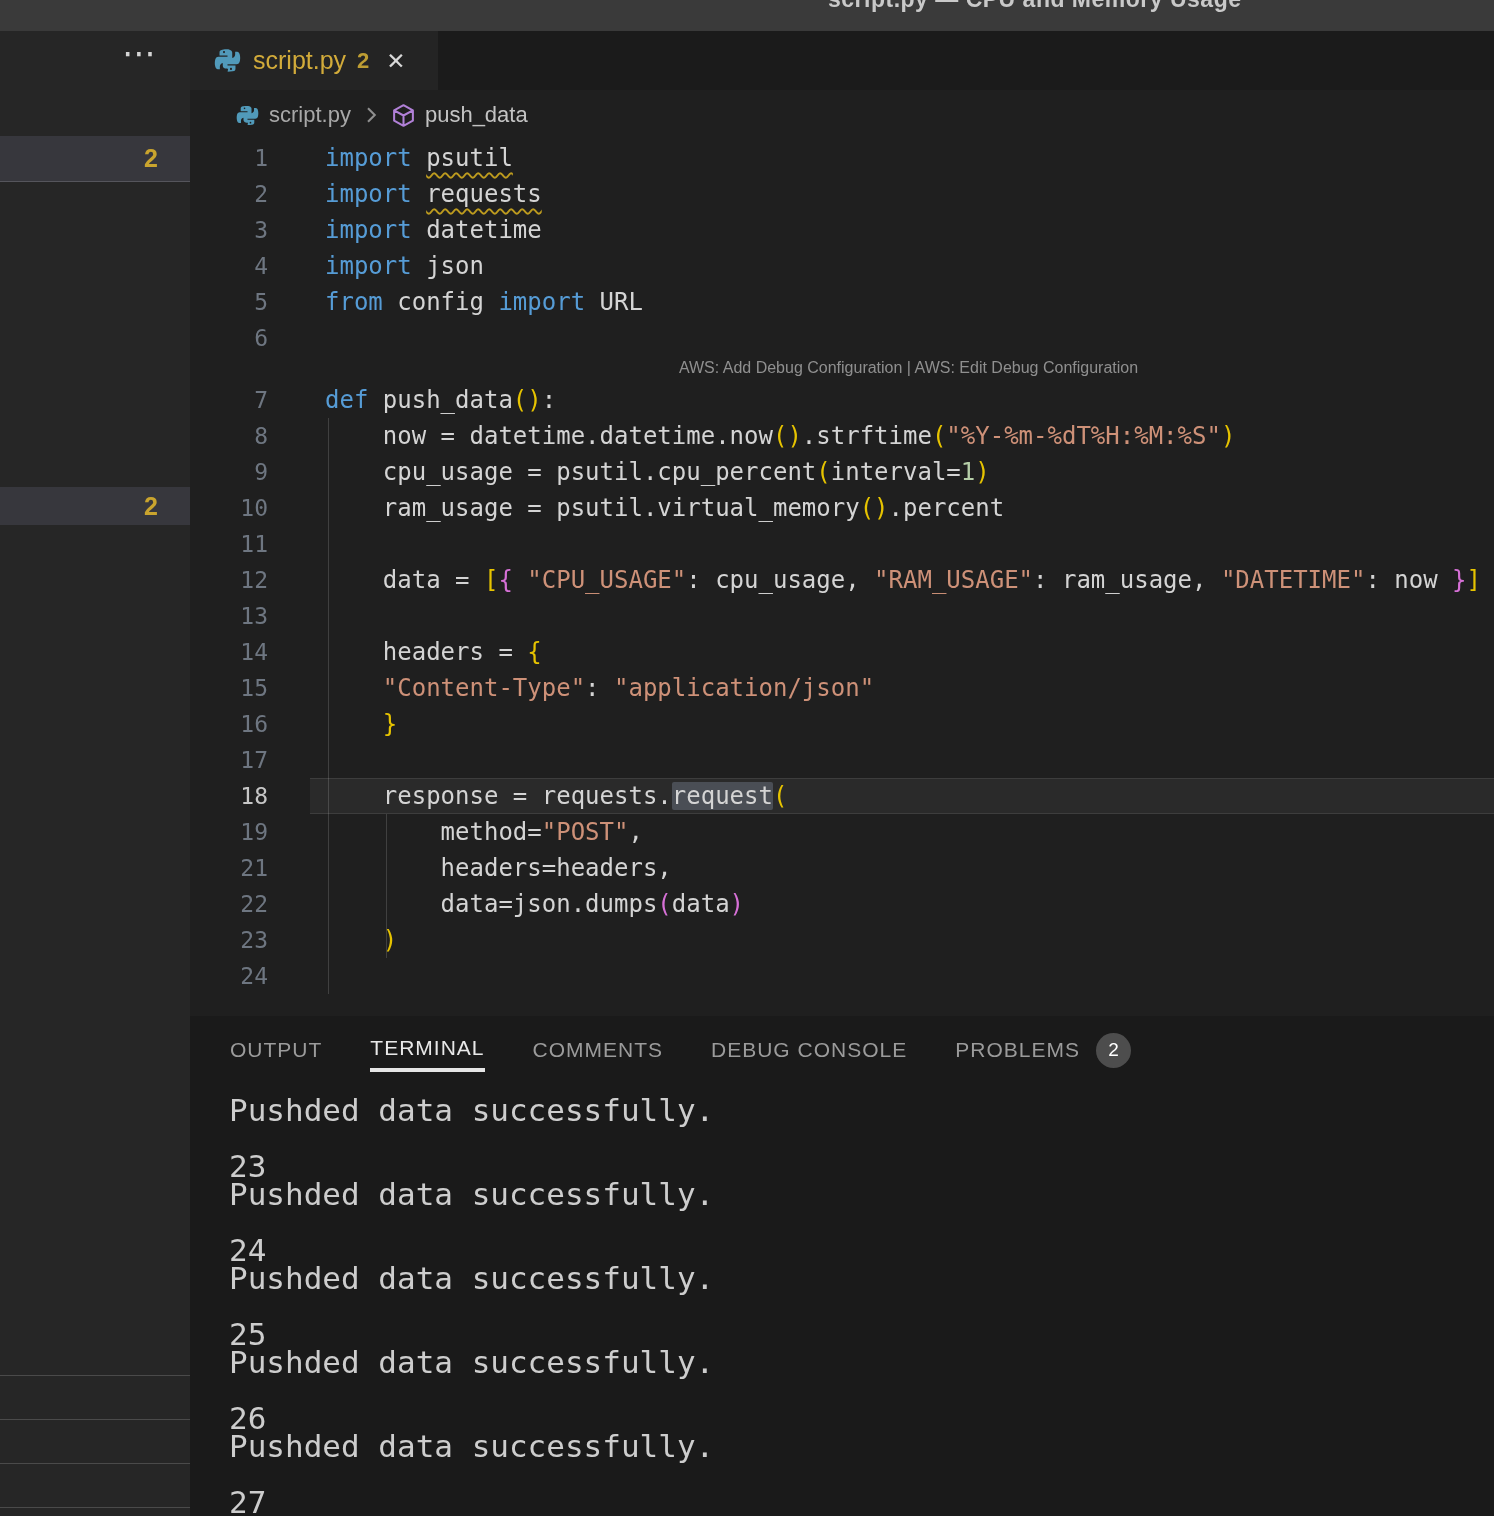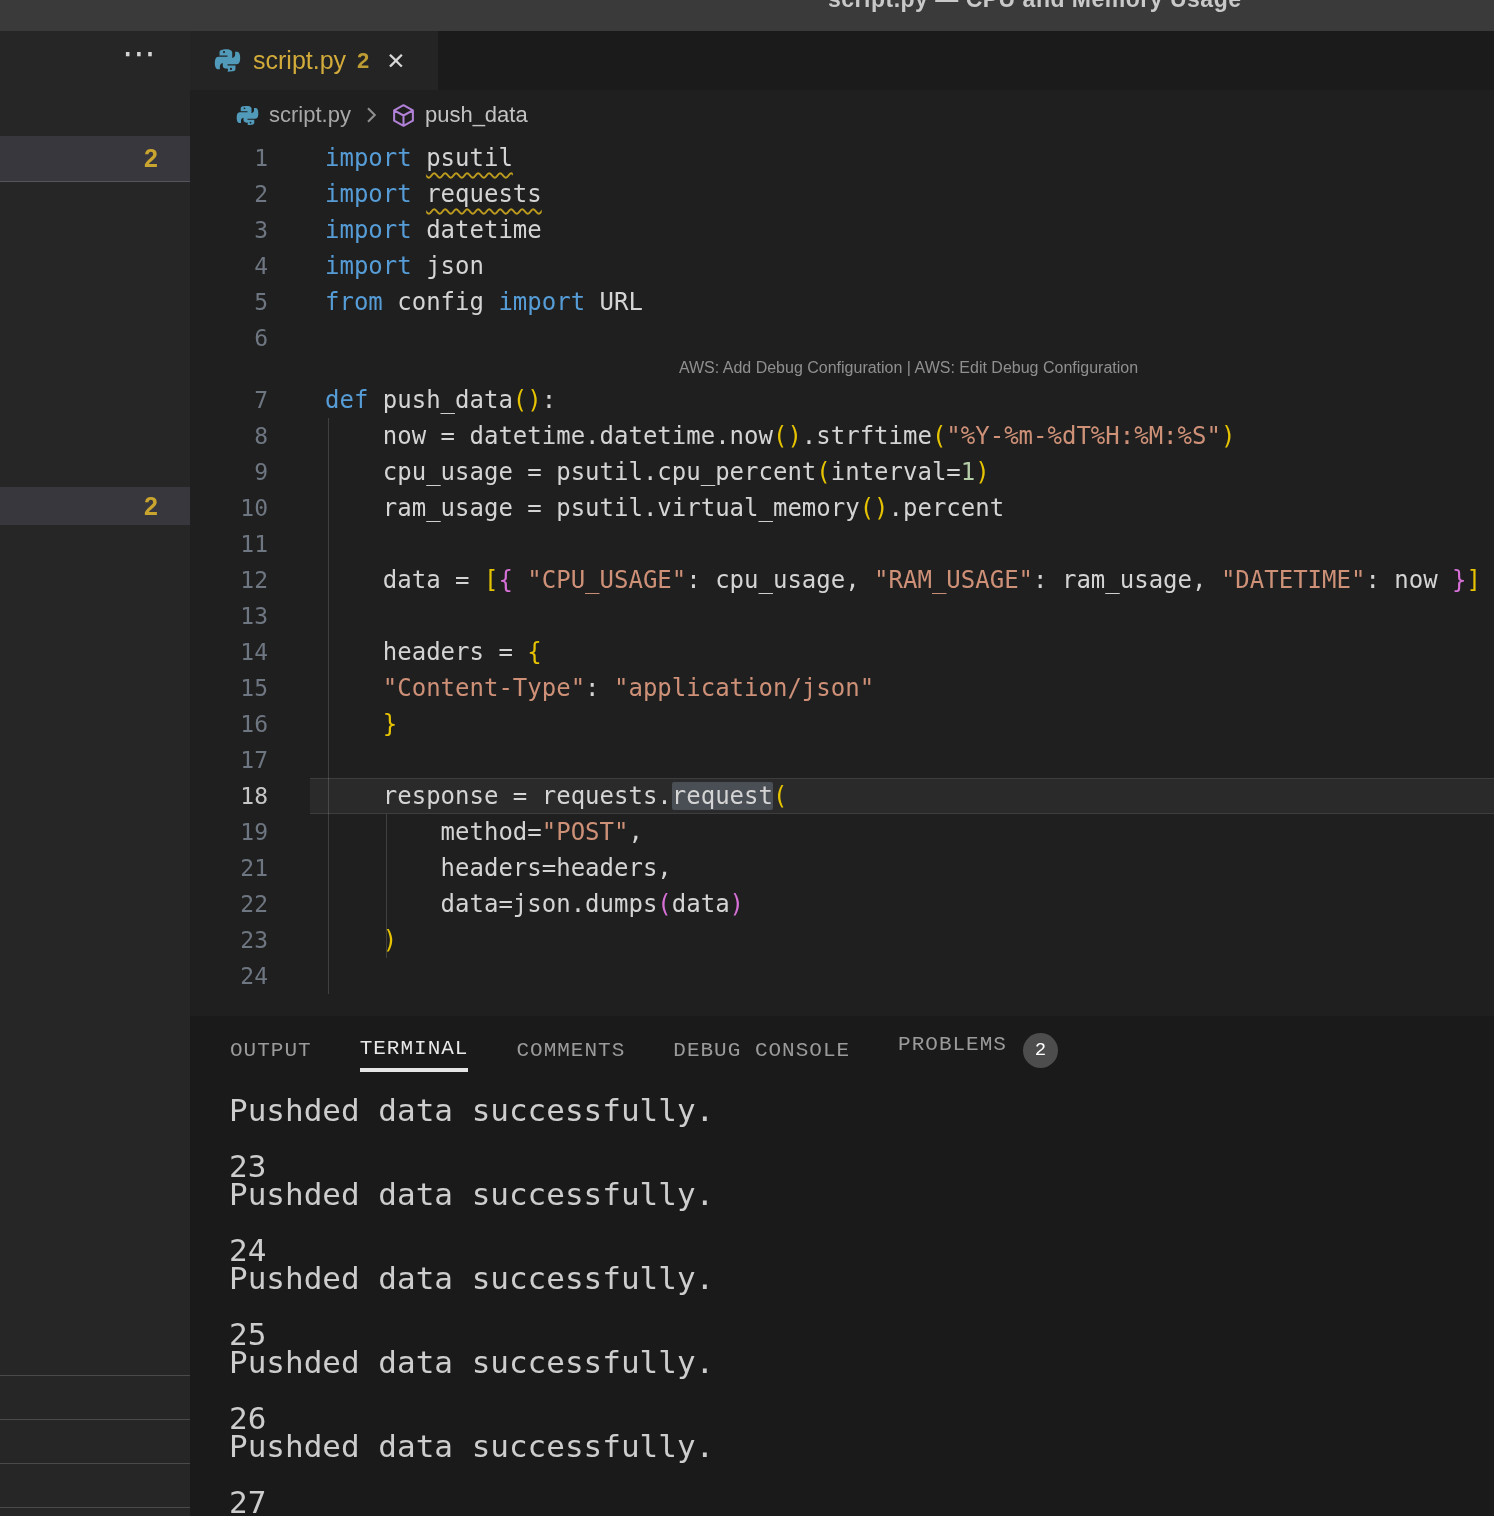--- a/index.html
+++ b/index.html
@@ -76,21 +76,21 @@
     font-family:"Liberation Sans", sans-serif; font-size:16px; color:#8f8f8f;
     white-space:pre;text-align:center; }
   .codelens .lnk { cursor:pointer; }
   
   .panel { position:absolute; left:0; top:985px; width:1304px; height:500px;
     background:#1a1a1a; }
   .ptabs { position:absolute; left:0; top:0; width:1304px; height:66px;
     display:flex; align-items:center; padding-left:40px;
     font-family:"Liberation Sans", sans-serif; font-size:21px; letter-spacing:1px; }
   .ptab { color:#9b9b9b; margin-right:48px; padding:10px 0 8px 0; cursor:pointer;
-    display:flex; align-items:flex-start; white-space:nowrap;font-family:Liberation Mono, monospace; }
+    display:flex; align-items:center; white-space:nowrap; }
   .ptab.active { color:#e8e8e8; border-bottom:4px solid #e5e5e5; }
   .pbadge { width:35px; height:35px; border-radius:50%; background:#4d4d4d;
     color:#ffffff; font-size:19px; letter-spacing:0; display:flex;
     align-items:center; justify-content:center; margin-left:16px; }
   .term { position:absolute; left:39px; top:80px; right:0; bottom:0;
     overflow:hidden; cursor:text; }
   .tline { height:28px; line-height:28px; font-size:31px; color:#cdcdcd;
     white-space:pre; }
   .icon { display:inline-flex; align-items:center; }
 </style>

